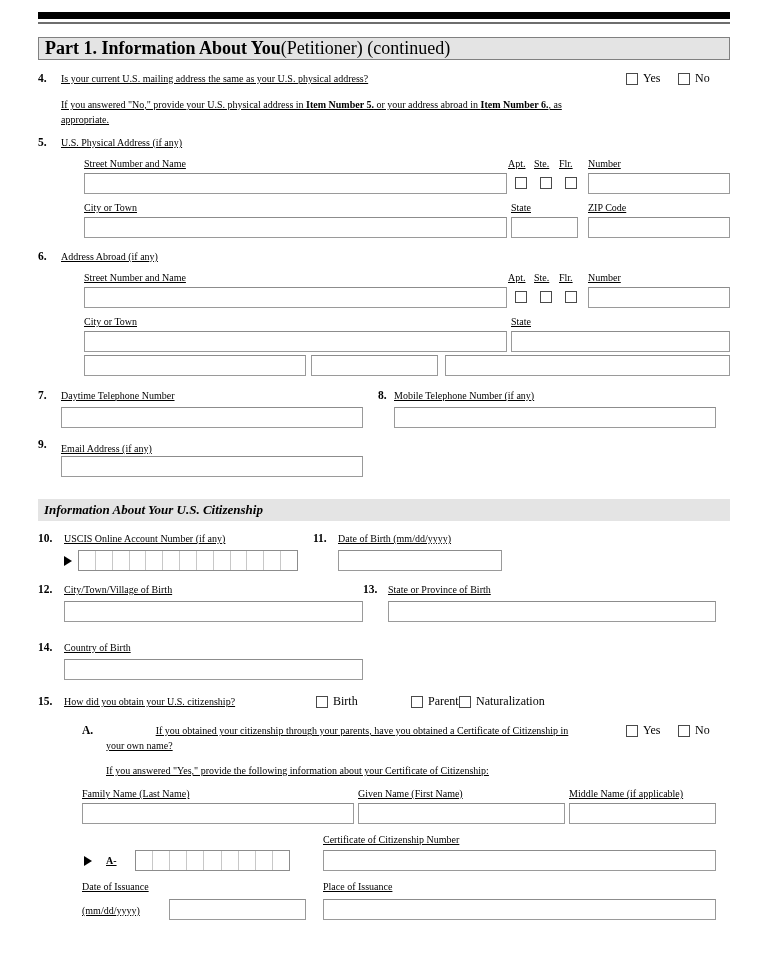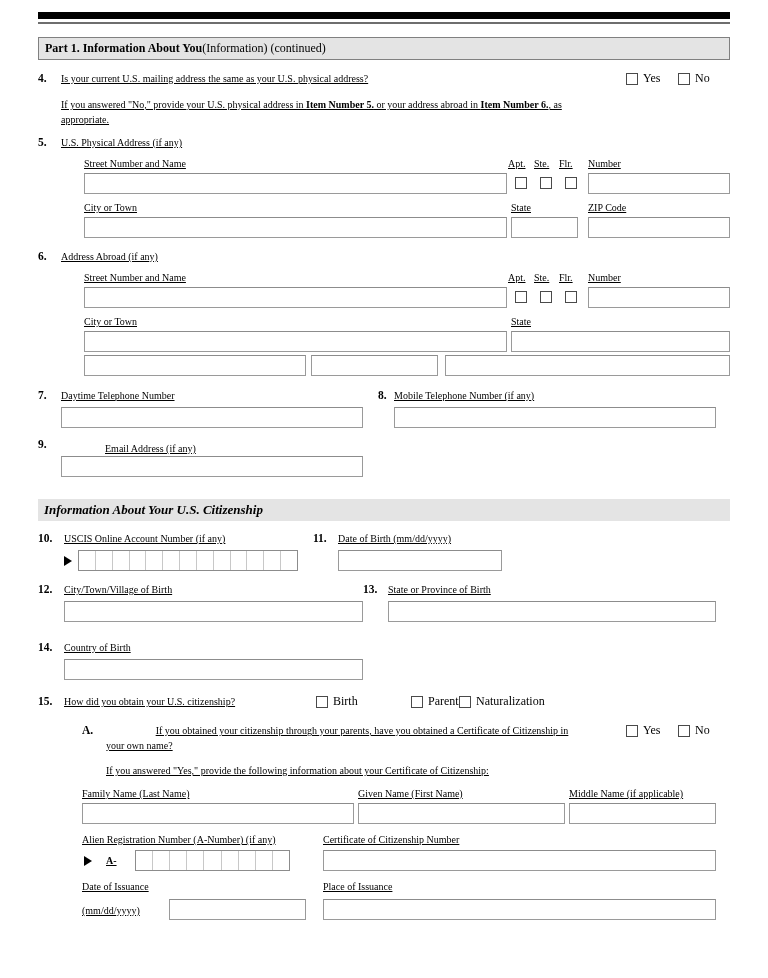--- a/index.html
+++ b/index.html
@@ -42,21 +42,21 @@
   
   .part-bar {
     margin-top: 13px;
     height: 23px;
     background: #e4e4e4;
     border: 1px solid #808080;
     box-sizing: border-box;
     display: flex;
     align-items: center;
     padding-left: 6px;
-    font-size: 12px;
+    font-size: 18px;
   }
   .part-bar .b {
     font-weight: bold;
   }
   .section-bar {
     height: 22px;
     background: #e4e4e4;
     border: 0;
     display: flex;
     align-items: center;
@@ -138,21 +138,21 @@
 <body>
 
 <div id="page">
   <div class="sheet">
 
     <div class="top-rule-thick"></div>
     <div class="top-rule-thin"></div>
 
     <div class="part-bar">
       <span class="b">Part 1.  Information About You</span>
-        <span> (Information) (continued)</span>
+        <span> (Petitioner) (continued)</span>
     </div>
 
     <div class="row" style="margin-top:11px;height:18px;">
       <span class="num" style="top:1px;">4.</span>
       <span class="lbl" style="position:absolute;left:23px;top:0;">Is your current U.S. mailing address the same as your U.S. physical address?</span>
       <span class="cbwrap" style="position:absolute;left:588px;top:0;">
         <span class="cb"></span>
         <span>Yes</span>
       </span>
       <span class="cbwrap" style="position:absolute;left:640px;top:0;">
@@ -243,21 +243,21 @@
       <span class="num" style="top:1px;left:340px;">8.</span>
       <span class="lbl" style="position:absolute;left:356px;top:0;">Mobile Telephone Number (if any)</span>
     </div>
     <div style="position:relative;height:22px;margin-top:3px;">
       <div class="box" style="position:absolute;left:23px;top:0;width:302px;"></div>
       <div class="box" style="position:absolute;left:356px;top:0;width:322px;"></div>
     </div>
 
     <div style="position:relative;margin-top:8px;height:16px;">
       <span class="num" style="top:1px;left:0;">9.</span>
-      <span class="lbl" style="position:absolute;left:23px;top:4px;margin-left:44px;">Email Address (if any)</span>
+      <span class="lbl" style="position:absolute;left:23px;top:4px;">Email Address (if any)</span>
     </div>
     <div style="position:relative;height:22px;margin-top:3px;">
       <div class="box" style="position:absolute;left:23px;top:0;width:302px;"></div>
     </div>
 
     <div class="section-bar" style="margin-top:21px;">
       <span>Information About Your U.S. Citizenship</span>
     </div>
 
     <div style="position:relative;margin-top:10px;height:16px;">
@@ -343,21 +343,20 @@
       <span class="lbl" style="position:absolute;left:320px;top:0;">Given Name (First Name)</span>
       <span class="lbl" style="position:absolute;left:531px;top:0;">Middle Name (if applicable)</span>
     </div>
     <div style="position:relative;height:22px;margin-top:2px;">
       <div class="box" style="position:absolute;left:44px;top:0;width:272px;"></div>
       <div class="box" style="position:absolute;left:320px;top:0;width:207px;"></div>
       <div class="box" style="position:absolute;left:531px;top:0;width:147px;"></div>
     </div>
 
     <div style="position:relative;height:15px;margin-top:7px;">
-      <span class="lbl" style="position:absolute;left:44px;top:0;">Alien Registration Number (A-Number) (if any)</span>
       <span class="lbl" style="position:absolute;left:285px;top:0;">Certificate of Citizenship Number</span>
     </div>
     <div style="position:relative;height:22px;margin-top:3px;">
       <span class="arrow" style="position:absolute;left:46px;top:6px;"></span>
       <span class="lbl" style="position:absolute;left:68px;top:3px;font-weight:bold;">A-</span>
       <div class="comb" id="comb-anum" style="position:absolute;left:97px;top:0;width:155px;">
           <span class="cell"></span>
           <span class="cell"></span>
           <span class="cell"></span>
           <span class="cell"></span>

